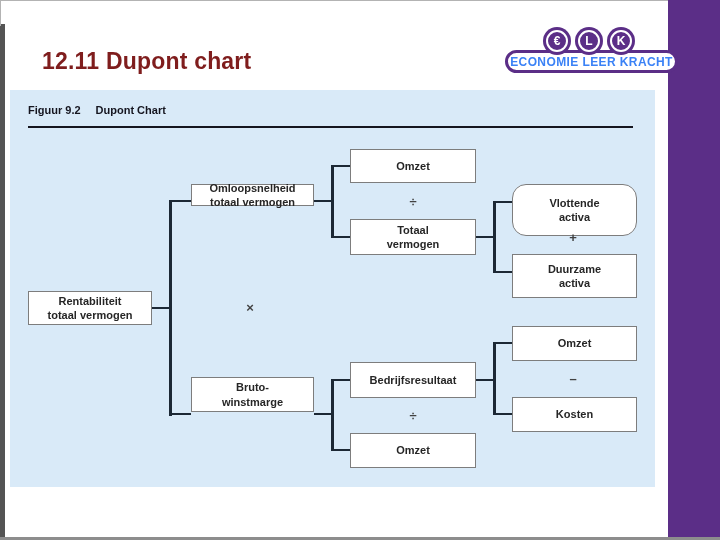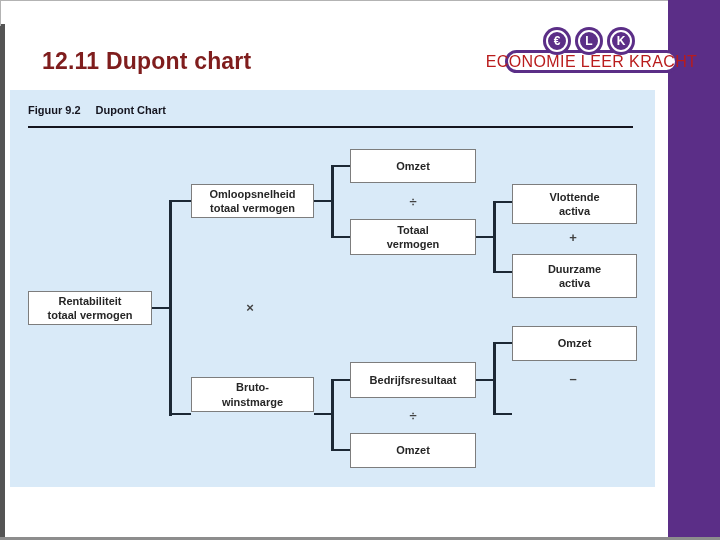--- a/index.html
+++ b/index.html
@@ -13,21 +13,21 @@
   .frame-left{position:absolute;left:0;top:0;width:1px;height:26px;background:#b3b3b3;z-index:6;}
   .frame-bottom{position:absolute;left:0;top:537px;width:720px;height:3px;background:#8d8d8d;z-index:6;}
   .left-accent{position:absolute;left:0;top:24px;width:5px;height:516px;background:#545454;z-index:5;}
   .purple-bar{position:absolute;left:668px;top:0;width:52px;height:540px;background:#5b2e87;z-index:1;}
 
   
   .logo-pill{
     position:absolute;left:505px;top:50px;width:173px;height:23px;box-sizing:border-box;
     background:#ffffff;border:3px solid #5b2e87;border-radius:14px;z-index:4;
     display:flex;align-items:center;justify-content:center;
-    color:#b91c1c;font-weight:normal;font-size:16px;letter-spacing:.4px;white-space:nowrap;
+    color:#3b82f6;font-weight:bold;font-size:12px;letter-spacing:.4px;white-space:nowrap;
   }
   .logo-badge{
     position:absolute;top:30px;width:18px;height:18px;box-sizing:content-box;
     background:#5b2e87;border:2px solid #ffffff;border-radius:50%;
     box-shadow:0 0 0 3px #5b2e87;z-index:5;
     display:flex;align-items:center;justify-content:center;
     color:#ffffff;font-weight:bold;font-size:12px;line-height:1;
   }
   .badge-1{left:546px;} .badge-2{left:578px;} .badge-3{left:610px;}
 
@@ -98,32 +98,33 @@
       <div class="connector" style="left: 493px; top: 271px; width: 19px; height: 2px;"></div>
       <div class="connector" style="left: 314px; top: 413px; width: 17px; height: 2px;"></div>
       <div class="connector" style="left: 331px; top: 379px; width: 3px; height: 72px;"></div>
       <div class="connector" style="left: 331px; top: 379px; width: 19px; height: 2px;"></div>
       <div class="connector" style="left: 331px; top: 449px; width: 19px; height: 2px;"></div>
       <div class="connector" style="left: 476px; top: 379px; width: 17px; height: 2px;"></div>
       <div class="connector" style="left: 493px; top: 342px; width: 3px; height: 73px;"></div>
       <div class="connector" style="left: 493px; top: 342px; width: 19px; height: 2px;"></div>
       <div class="connector" style="left: 493px; top: 413px; width: 19px; height: 2px;"></div>
       <div class="node" style="left: 350px; top: 149px; width: 126px; height: 34px;">Omzet</div>
-      <div class="node" style="left: 191px; top: 184px; width: 123px; height: 34px;">Omloopsnelheid
+      <div class="node" style="left: 191px; top: 184px; width: 123px; height: 22px;">Omloopsnelheid
 totaal vermogen</div>
       <div class="node" style="left: 350px; top: 219px; width: 126px; height: 36px;">Totaal
 vermogen</div>
-      <div class="node" style="left: 512px; top: 184px; width: 125px; height: 40px;">Vlottende
+      <div class="node" style="left: 512px; top: 184px; width: 125px; height: 52px; border-radius: 14px;">Vlottende
 activa</div>
       <div class="node" style="left: 512px; top: 254px; width: 125px; height: 44px;">Duurzame
 activa</div>
       <div class="node" style="left: 28px; top: 291px; width: 124px; height: 34px;">Rentabiliteit
 totaal vermogen</div>
       <div class="node" style="left: 512px; top: 326px; width: 125px; height: 35px;">Omzet</div>
       <div class="node" style="left: 350px; top: 362px; width: 126px; height: 36px;">Bedrijfsresultaat</div>
+      <div class="node" style="left: 512px; top: 397px; width: 125px; height: 35px;">Kosten</div>
       <div class="node" style="left: 191px; top: 377px; width: 123px; height: 35px;">Bruto-
 winstmarge</div>
       <div class="node" style="left: 350px; top: 433px; width: 126px; height: 35px;">Omzet</div>
       <div class="operator" style="left: 400px; top: 193px;">÷</div>
       <div class="operator" style="left: 560px; top: 229px;">+</div>
       <div class="operator" style="left: 237px; top: 299px;">×</div>
       <div class="operator" style="left: 560px; top: 370px;">–</div>
       <div class="operator" style="left: 400px; top: 407px;">÷</div>
     </div>
 

